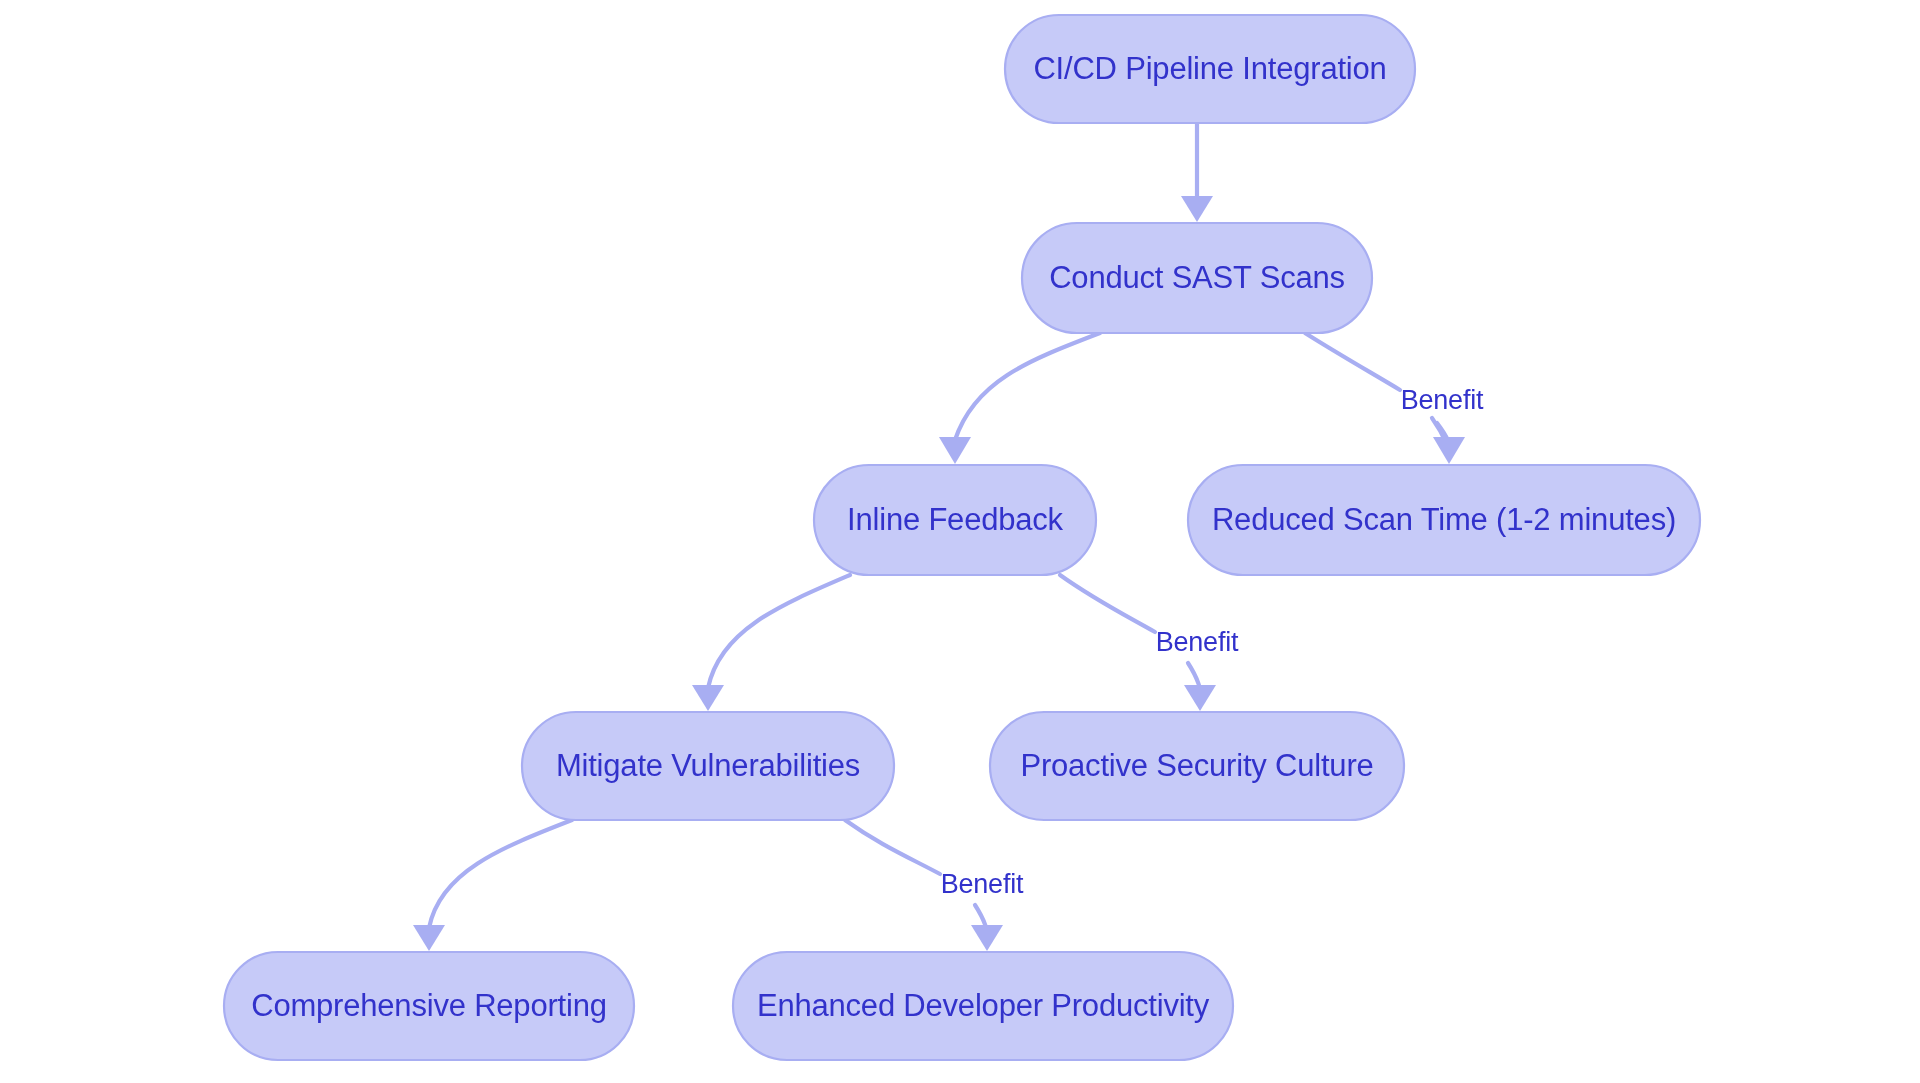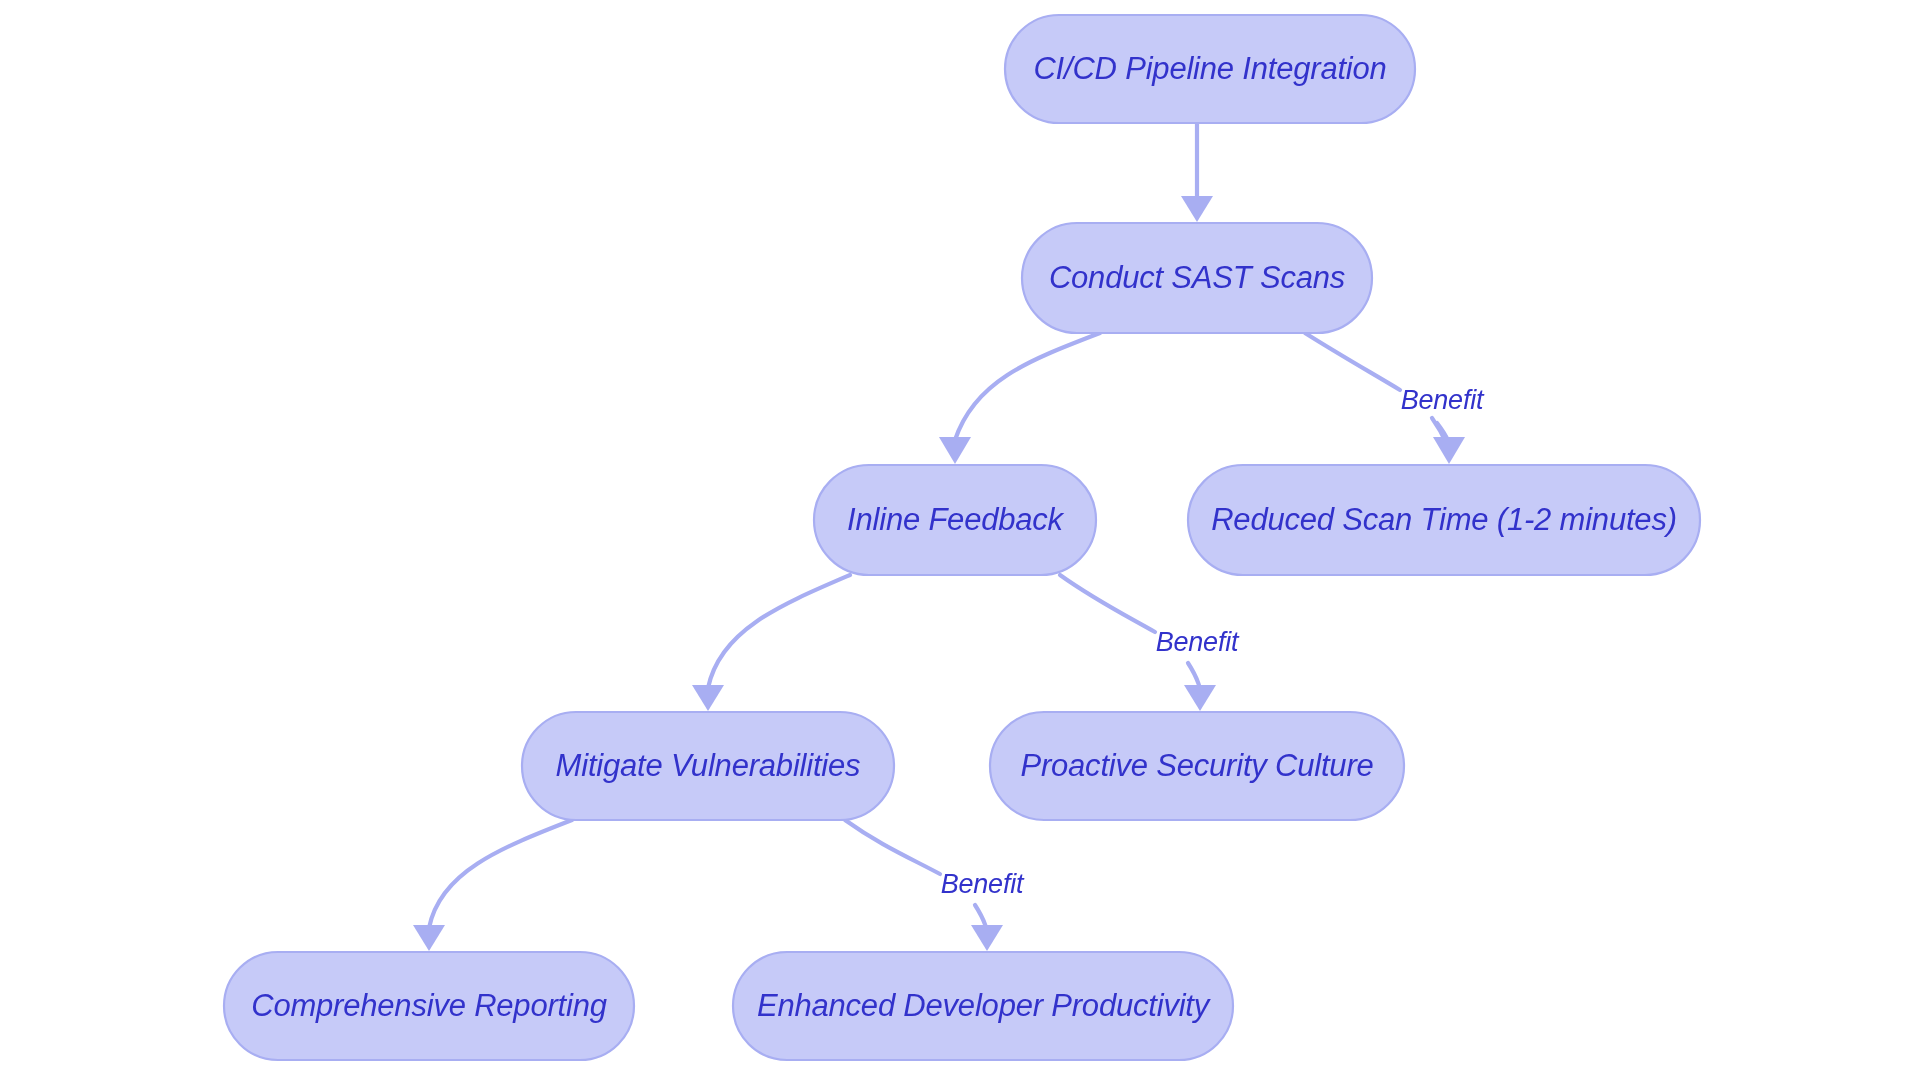--- a/index.html
+++ b/index.html
@@ -13,21 +13,20 @@
     font-family: "Liberation Sans", sans-serif;
     overflow: hidden;
     position: relative;
   }
   #flow-root {
     position: absolute;
     left: 0;
     top: 0;
     width: 1920px;
     height: 1083px;
-    font-style: italic;
   }
   svg.flow-canvas {
     position: absolute;
     left: 0;
     top: 0;
     width: 1920px;
     height: 1083px;
     display: block;
   }
   .node-rect {

